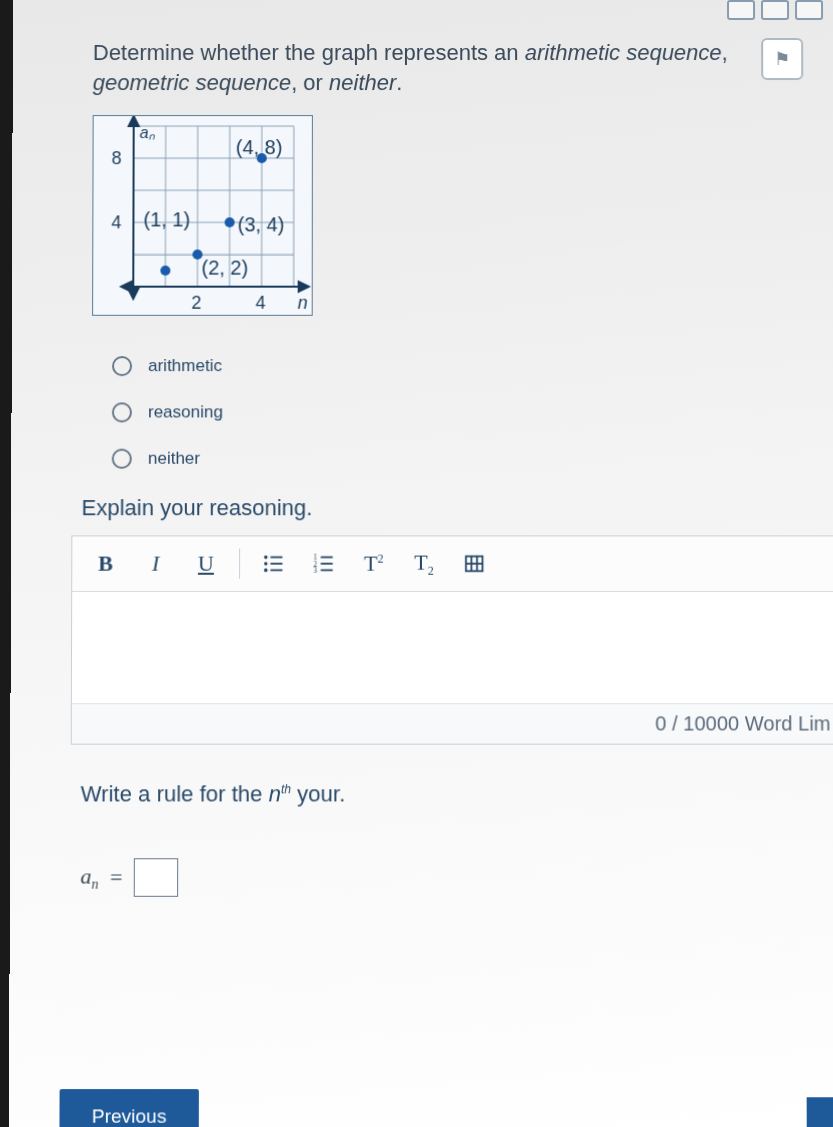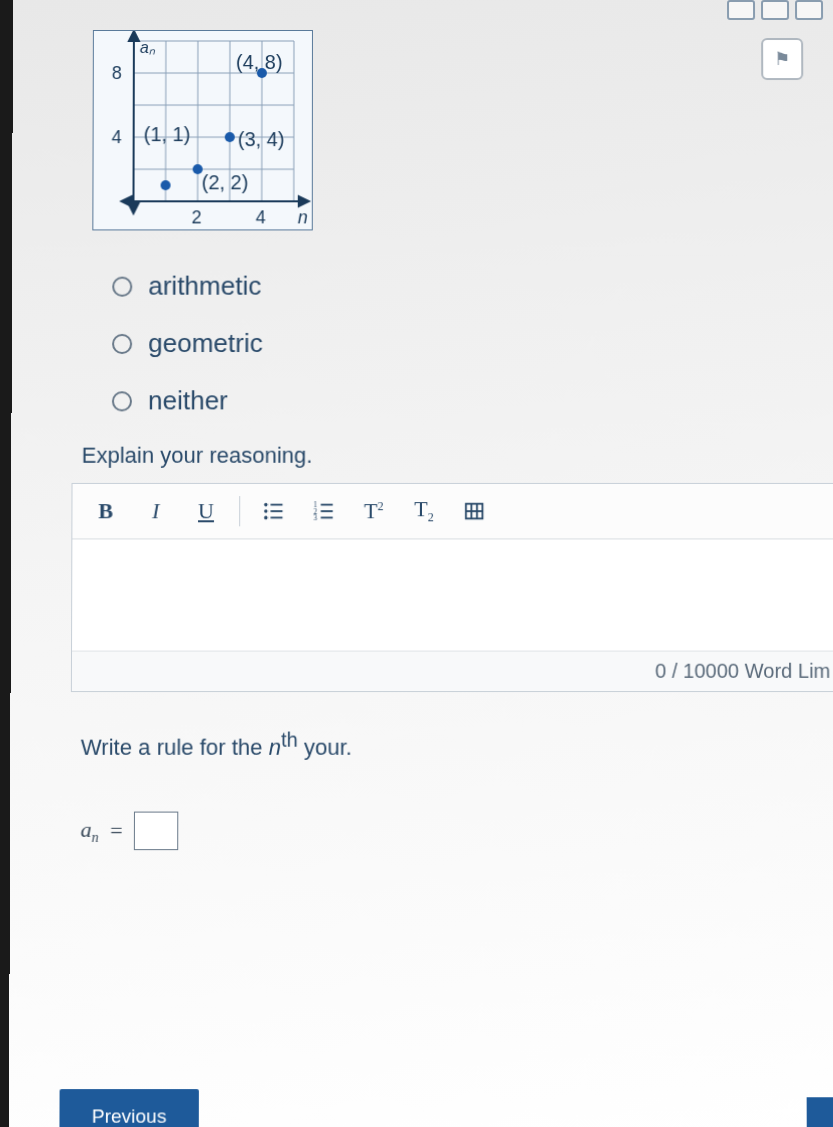--- a/index.html
+++ b/index.html
@@ -82,21 +82,21 @@
     cursor: pointer;
   }
   .radio {
     width: 20px; height: 20px;
     border: 2px solid #6a7a8a;
     border-radius: 50%;
     flex-shrink: 0;
   }
   .option-label {
     color: #2a4a6a;
-    font-size: 26px;
+    font-size: 17px;
   }
   .explain-label {
     color: #2a4a6a;
     font-size: 22px;
     margin: 20px 0 14px 30px;
   }
   .editor {
     margin-left: 20px;
     border: 1px solid #c8d0d8;
     background: #fff;
@@ -139,21 +139,21 @@
     font-size: 20px;
     padding: 8px 4px 8px 0;
     border-top: 1px solid #e0e4e8;
     background: #f8f9fa;
   }
   .rule-label {
     color: #2a4a6a;
     font-size: 22px;
     margin: 36px 0 0 30px;
   }
-  .rule-label sup { font-size: 20px; }
+  .rule-label sup { font-size: 12px; font-style: italic; }
   .rule-input-row {
     display: flex;
     align-items: center;
     gap: 10px;
     margin: 50px 0 0 30px;
     color: #3a4a5a;
     font-size: 22px;
     font-style: italic;
     font-family: "Times New Roman", serif;
   }
@@ -190,20 +190,23 @@
   <div class="top-bar">
     <div class="top-icon"></div>
     <div class="top-icon"></div>
     <div class="top-icon"></div>
   </div>
 
   <div class="flag-btn">
     <span>⚑</span>
   </div>
 
+  <p class="question-text">
+    <span class="plain">Determine whether the graph represents an </span><em>arithmetic sequence</em><span class="plain">, </span><em>geometric sequence</em><span class="plain">, or </span><em>neither</em><span class="plain">.</span>
+  </p>
 
   <div class="graph-box">
     <svg width="220" height="200" viewBox="0 0 220 200">
 
       <g stroke="#8aa0b8" stroke-width="1">
         <line x1="40" y1="10" x2="40" y2="170"></line>
         <line x1="72" y1="10" x2="72" y2="170"></line>
         <line x1="104" y1="10" x2="104" y2="170"></line>
         <line x1="136" y1="10" x2="136" y2="170"></line>
         <line x1="168" y1="10" x2="168" y2="170"></line>
@@ -249,21 +252,21 @@
     </svg>
   </div>
 
   <div class="options">
     <div class="option-row">
       <div class="radio"></div>
       <span class="option-label">arithmetic</span>
     </div>
     <div class="option-row">
       <div class="radio"></div>
-      <span class="option-label">geometric</span>
+      <span class="option-label">reasoning</span>
     </div>
     <div class="option-row">
       <div class="radio"></div>
       <span class="option-label">neither</span>
     </div>
   </div>
 
   <div class="explain-label">Explain your reasoning.</div>
 
   <div class="editor">

